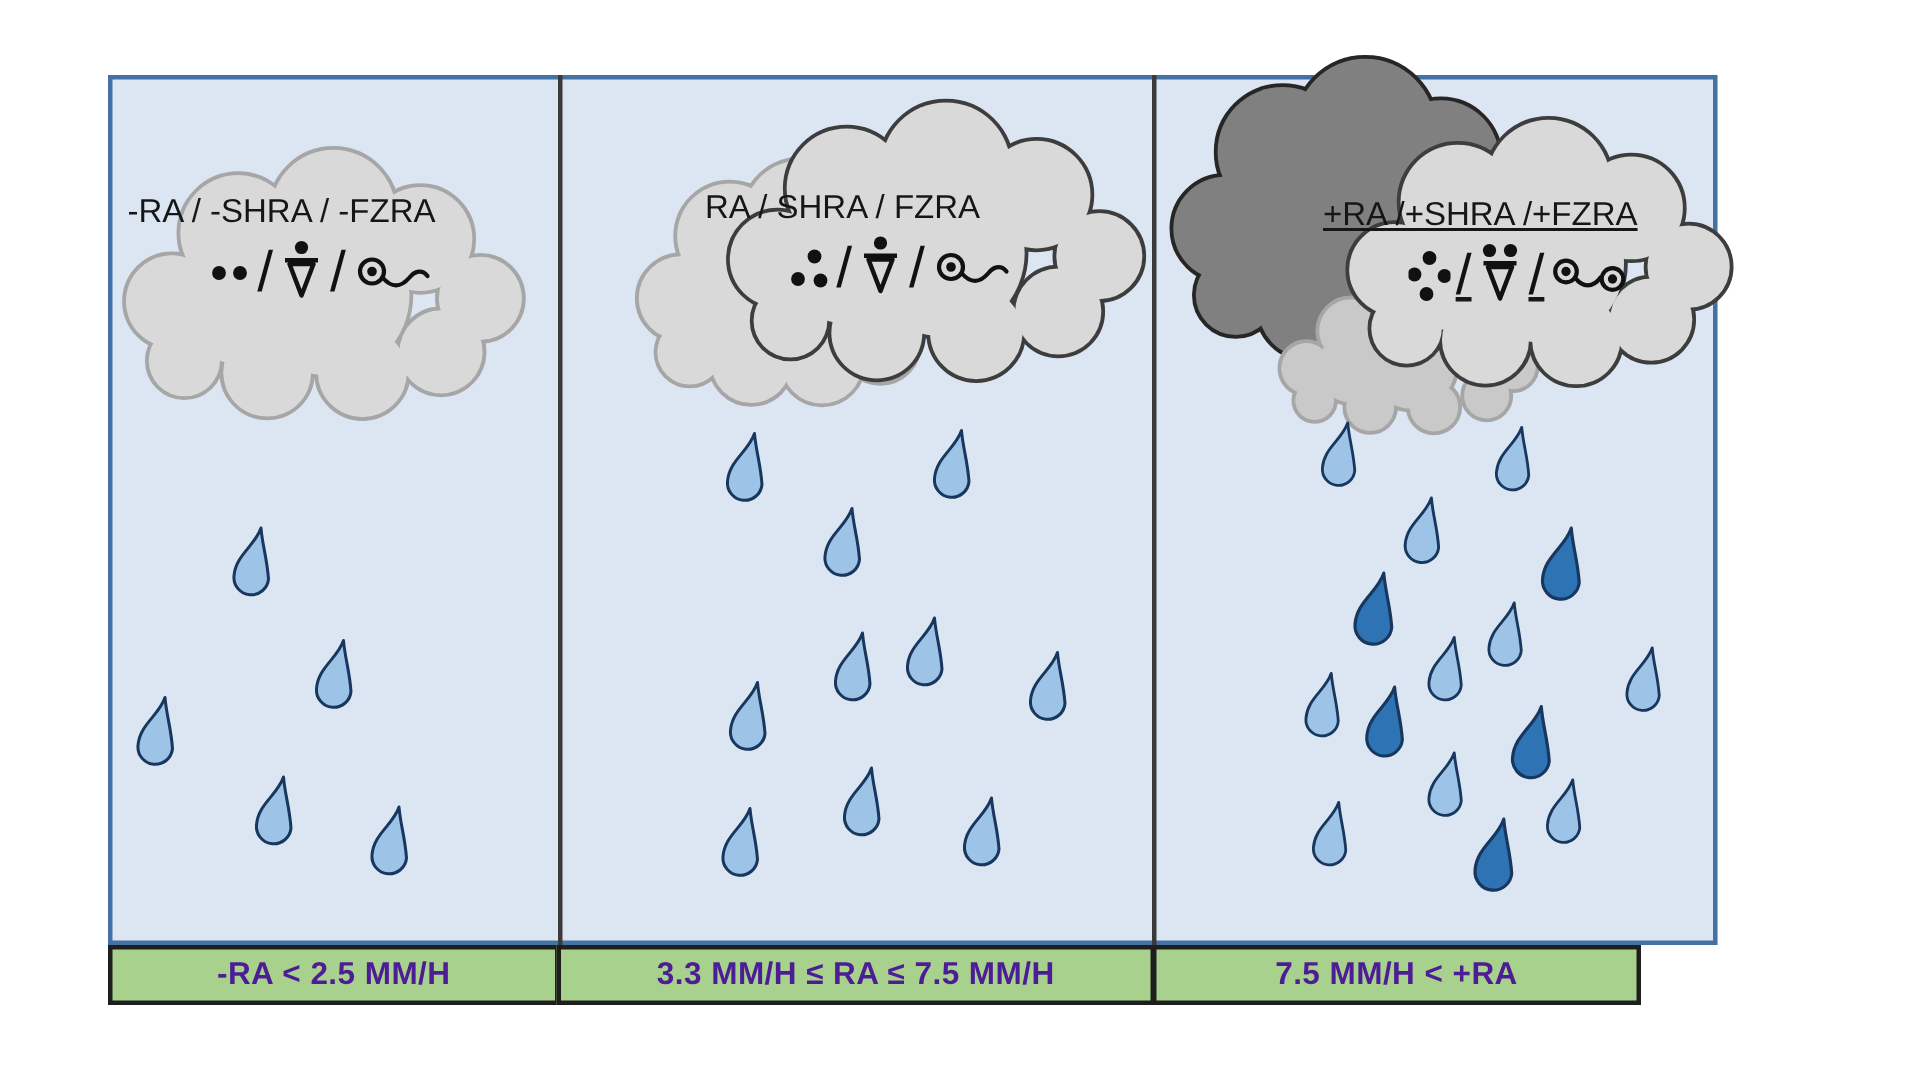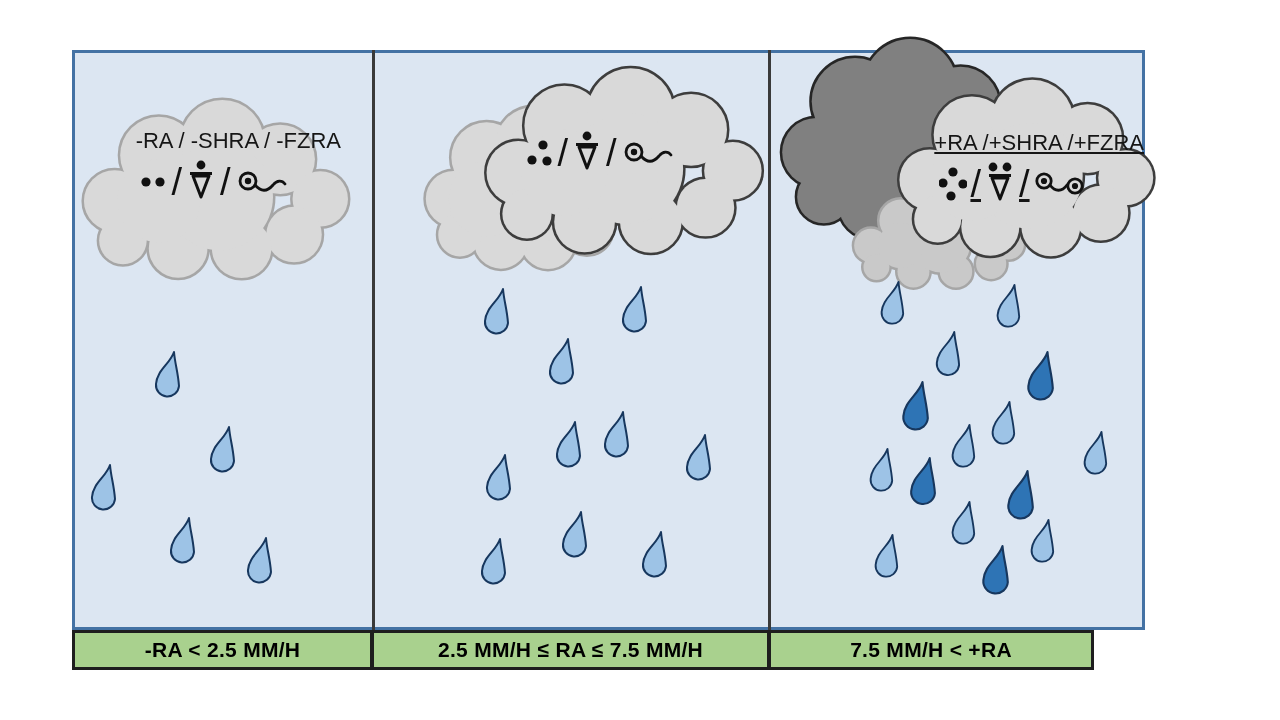--- a/index.html
+++ b/index.html
@@ -6,29 +6,29 @@
   .stage{
     position:relative;width:1280px;height:720px;overflow:hidden;background:#fff;
     font-family:"Liberation Sans",sans-serif;
   }
   .panel-bg{position:absolute;left:72px;top:50px;width:1073px;height:580px;
     background:#dce6f2;border:3px solid #4472a4;box-sizing:border-box;z-index:1;}
   .divider{position:absolute;top:50px;width:3px;height:580px;background:#3a3a3a;z-index:2;}
   #divider-1{left:372px;}
   #divider-2{left:768px;}
   #scene{position:absolute;left:0;top:0;width:1280px;height:720px;z-index:3;}
-  .cloud-text{position:absolute;z-index:5;text-align:right;color:#161616;}
+  .cloud-text{position:absolute;z-index:5;text-align:left;color:#161616;}
   .code-label{font-size:22px;line-height:26px;white-space:nowrap;}
   .sym-row{display:flex;align-items:center;justify-content:center;margin-top:3px;height:50px;}
   .sym-slash{font-size:38px;line-height:46px;font-weight:500;margin:0 3px;color:#111;}
   .sym-box{display:flex;align-items:center;}
   .label-row{position:absolute;top:630px;z-index:6;}
   .label-cell{position:absolute;top:0;height:40px;background:#a9d18e;
     border:3px solid #1e1e1e;box-sizing:border-box;display:flex;align-items:center;justify-content:center;
-    font-size:21px;font-weight:bold;color:#000000;letter-spacing:0.3px;}
+    font-size:21px;font-weight:bold;color:#4c1d95;letter-spacing:0.3px;}
 </style>
 </head>
 <body>
 
 <div class="stage">
 
   <div class="panel-bg"></div>
   <div class="divider" id="divider-1"></div>
   <div class="divider" id="divider-2"></div>
 
@@ -291,20 +291,21 @@
           <svg width="54" height="32" viewBox="0 0 54 32">
             <circle cx="14" cy="15" r="8" fill="none" stroke="#111" stroke-width="2.8"></circle>
             <circle cx="14" cy="15" r="3.2" fill="#111"></circle>
             <path d="M21 19 C27 26 33 26 39 19 C43 14 48 14 51 18" fill="none" stroke="#111" stroke-width="2.8" stroke-linecap="round"></path>
           </svg>
         </span>
     </div>
   </div>
 
   <div class="cloud-text" style="left:470px;top:125px;width:260px;">
+    <div class="code-label">RA / SHRA / FZRA</div>
     <div class="sym-row">
       <span class="sym-box">
           <svg width="28" height="30" viewBox="0 0 28 30">
             <circle cx="17" cy="7" r="4.6" fill="#111"></circle>
             <circle cx="6" cy="22" r="4.6" fill="#111"></circle>
             <circle cx="21" cy="23" r="4.6" fill="#111"></circle>
           </svg>
         </span>
       <span class="sym-slash">/</span>
       <span class="sym-box">
@@ -353,17 +354,17 @@
             <path d="M17 17 C22 24 29 24 34 17" fill="none" stroke="#111" stroke-width="2.8" stroke-linecap="round"></path>
             <circle cx="42" cy="18" r="7.2" fill="none" stroke="#111" stroke-width="2.8"></circle>
             <circle cx="42" cy="18" r="3.1" fill="#111"></circle>
           </svg>
         </span>
     </div>
   </div>
 
   <div class="label-row">
     <div class="label-cell" style="left:72px;width:301px;">-RA &lt; 2.5 MM/H</div>
-    <div class="label-cell" style="left:371px;width:399px;">2.5 MM/H ≤ RA ≤ 7.5 MM/H</div>
+    <div class="label-cell" style="left:371px;width:399px;">3.3 MM/H ≤ RA ≤ 7.5 MM/H</div>
     <div class="label-cell" style="left:768px;width:326px;">7.5 MM/H &lt; +RA</div>
   </div>
 
 </div>
 
 </body></html>

